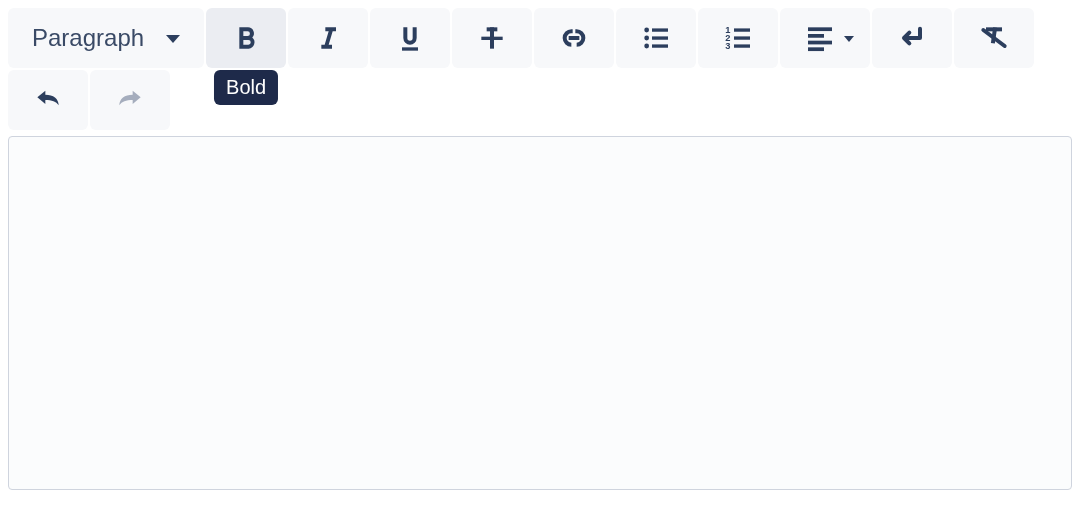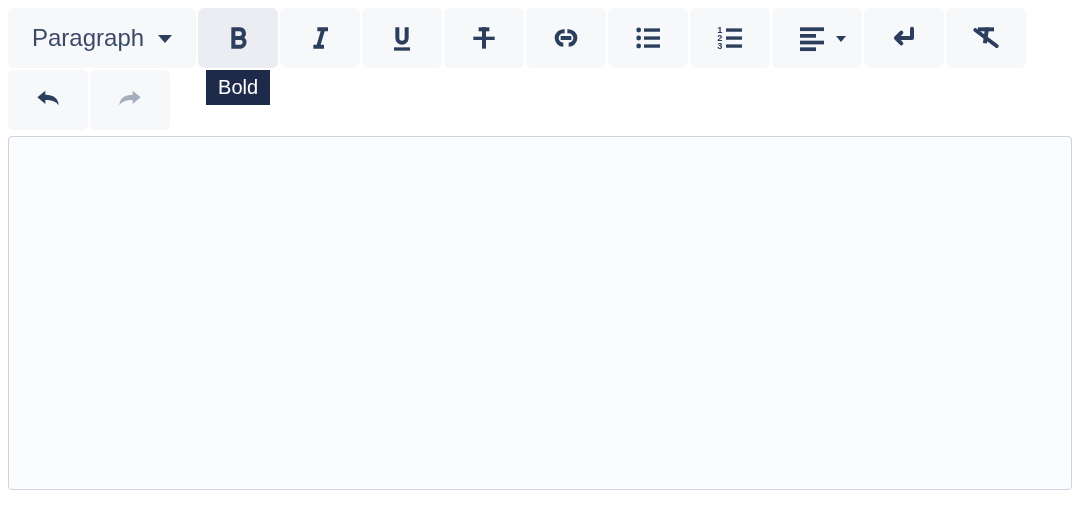--- a/index.html
+++ b/index.html
@@ -29,21 +29,21 @@
       position: relative;
       color: #2c3e5d;
     }
     .toolbar-btn.bold-active {
       background: #ebedf2;
     }
     .style-select {
       display: inline-flex;
       align-items: center;
       justify-content: center;
-      gap: 14px;
+      gap: 22px;
       height: 60px;
       padding: 0 24px;
       background: #f7f8fa;
       border: none;
       border-radius: 6px;
       cursor: pointer;
       color: #3a4a66;
       font-size: 24px;
       font-weight: 400;
     }
@@ -70,21 +70,21 @@
     }
     .tooltip {
       position: absolute;
       top: calc(100% + 2px);
       left: 50%;
       transform: translateX(-50%);
       background: #1e2a4a;
       color: #fff;
       font-size: 20px;
       padding: 6px 12px;
-      border-radius: 0;
+      border-radius: 6px;
       white-space: nowrap;
       z-index: 10;
     }
     .editor-area {
       width: 1064px;
       height: 354px;
       border: 1px solid #cfd4de;
       border-radius: 4px;
       background: #fbfcfd;
       resize: both;

